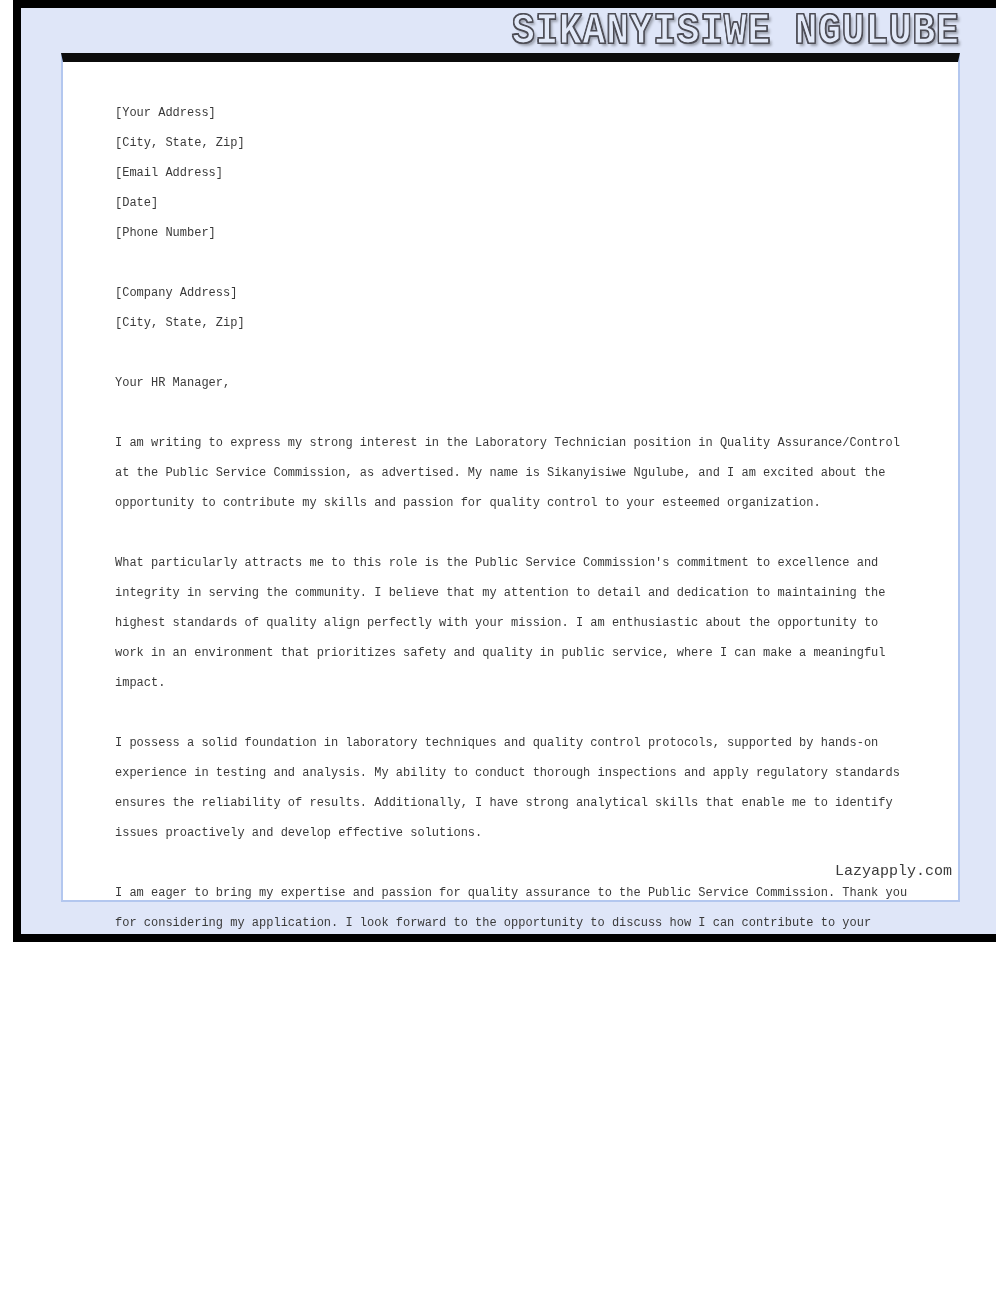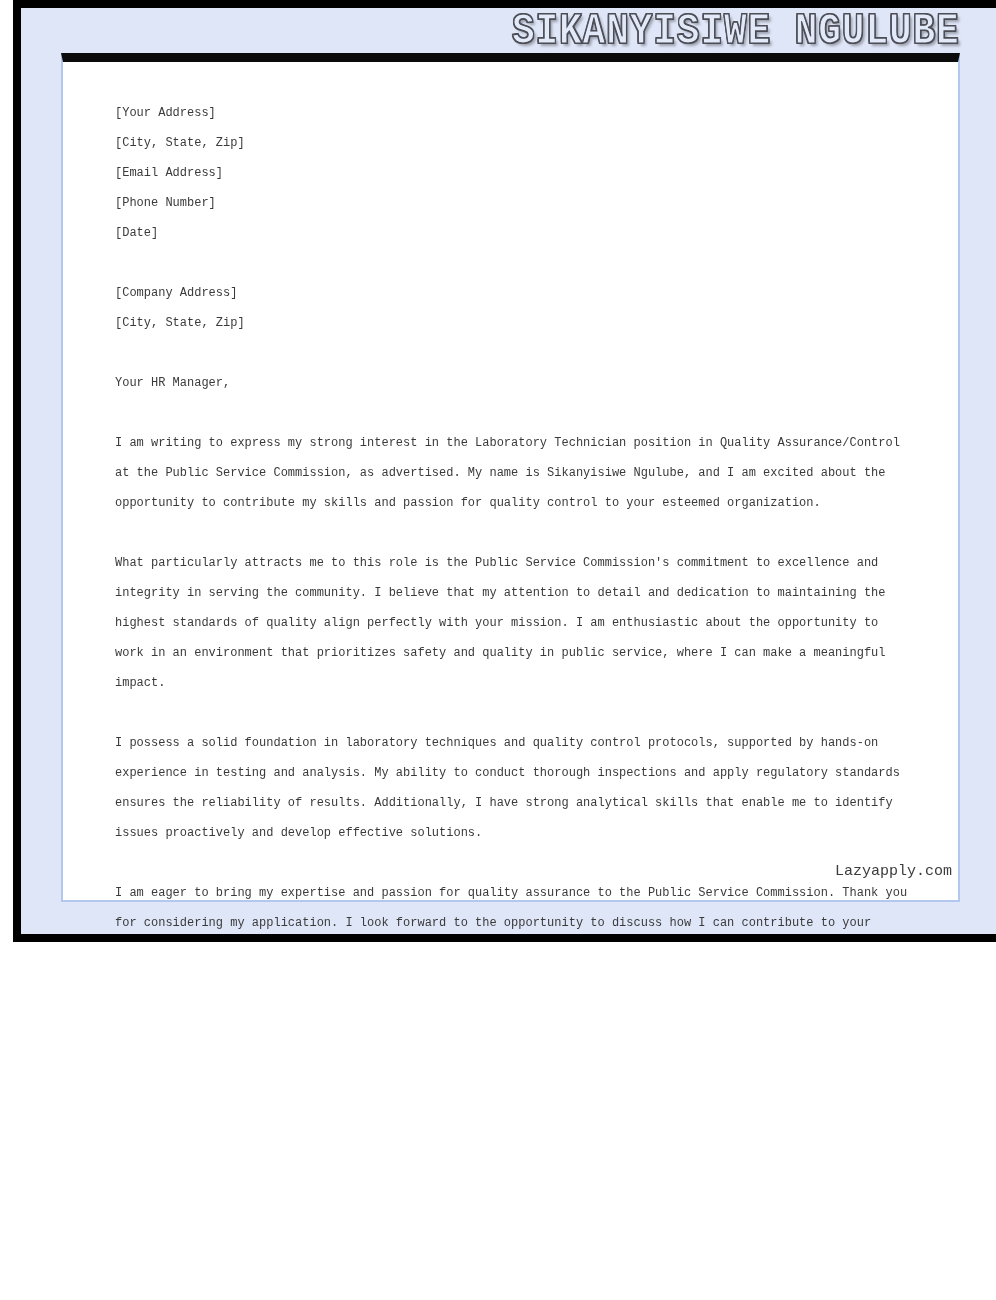--- a/index.html
+++ b/index.html
@@ -91,22 +91,22 @@
     <h1 class="name-title">SIKANYISIWE NGULUBE</h1>
   </div>
 
   <div class="doc">
     <div class="doc-inner">
 
       <div class="block">
         <div class="line">[Your Address]</div>
         <div class="line">[City, State, Zip]</div>
         <div class="line">[Email Address]</div>
+        <div class="line">[Date]</div>
         <div class="line">[Phone Number]</div>
-        <div class="line">[Date]</div>
       </div>
 
       <div class="block">
         <div class="line">[Company Address]</div>
         <div class="line">[City, State, Zip]</div>
       </div>
 
       <div class="block">Your HR Manager,</div>
 
       <p class="para">I am writing to express my strong interest in the Laboratory Technician position in Quality Assurance/Control at the Public Service Commission, as advertised. My name is Sikanyisiwe Ngulube, and I am excited about the opportunity to contribute my skills and passion for quality control to your esteemed organization.</p>

